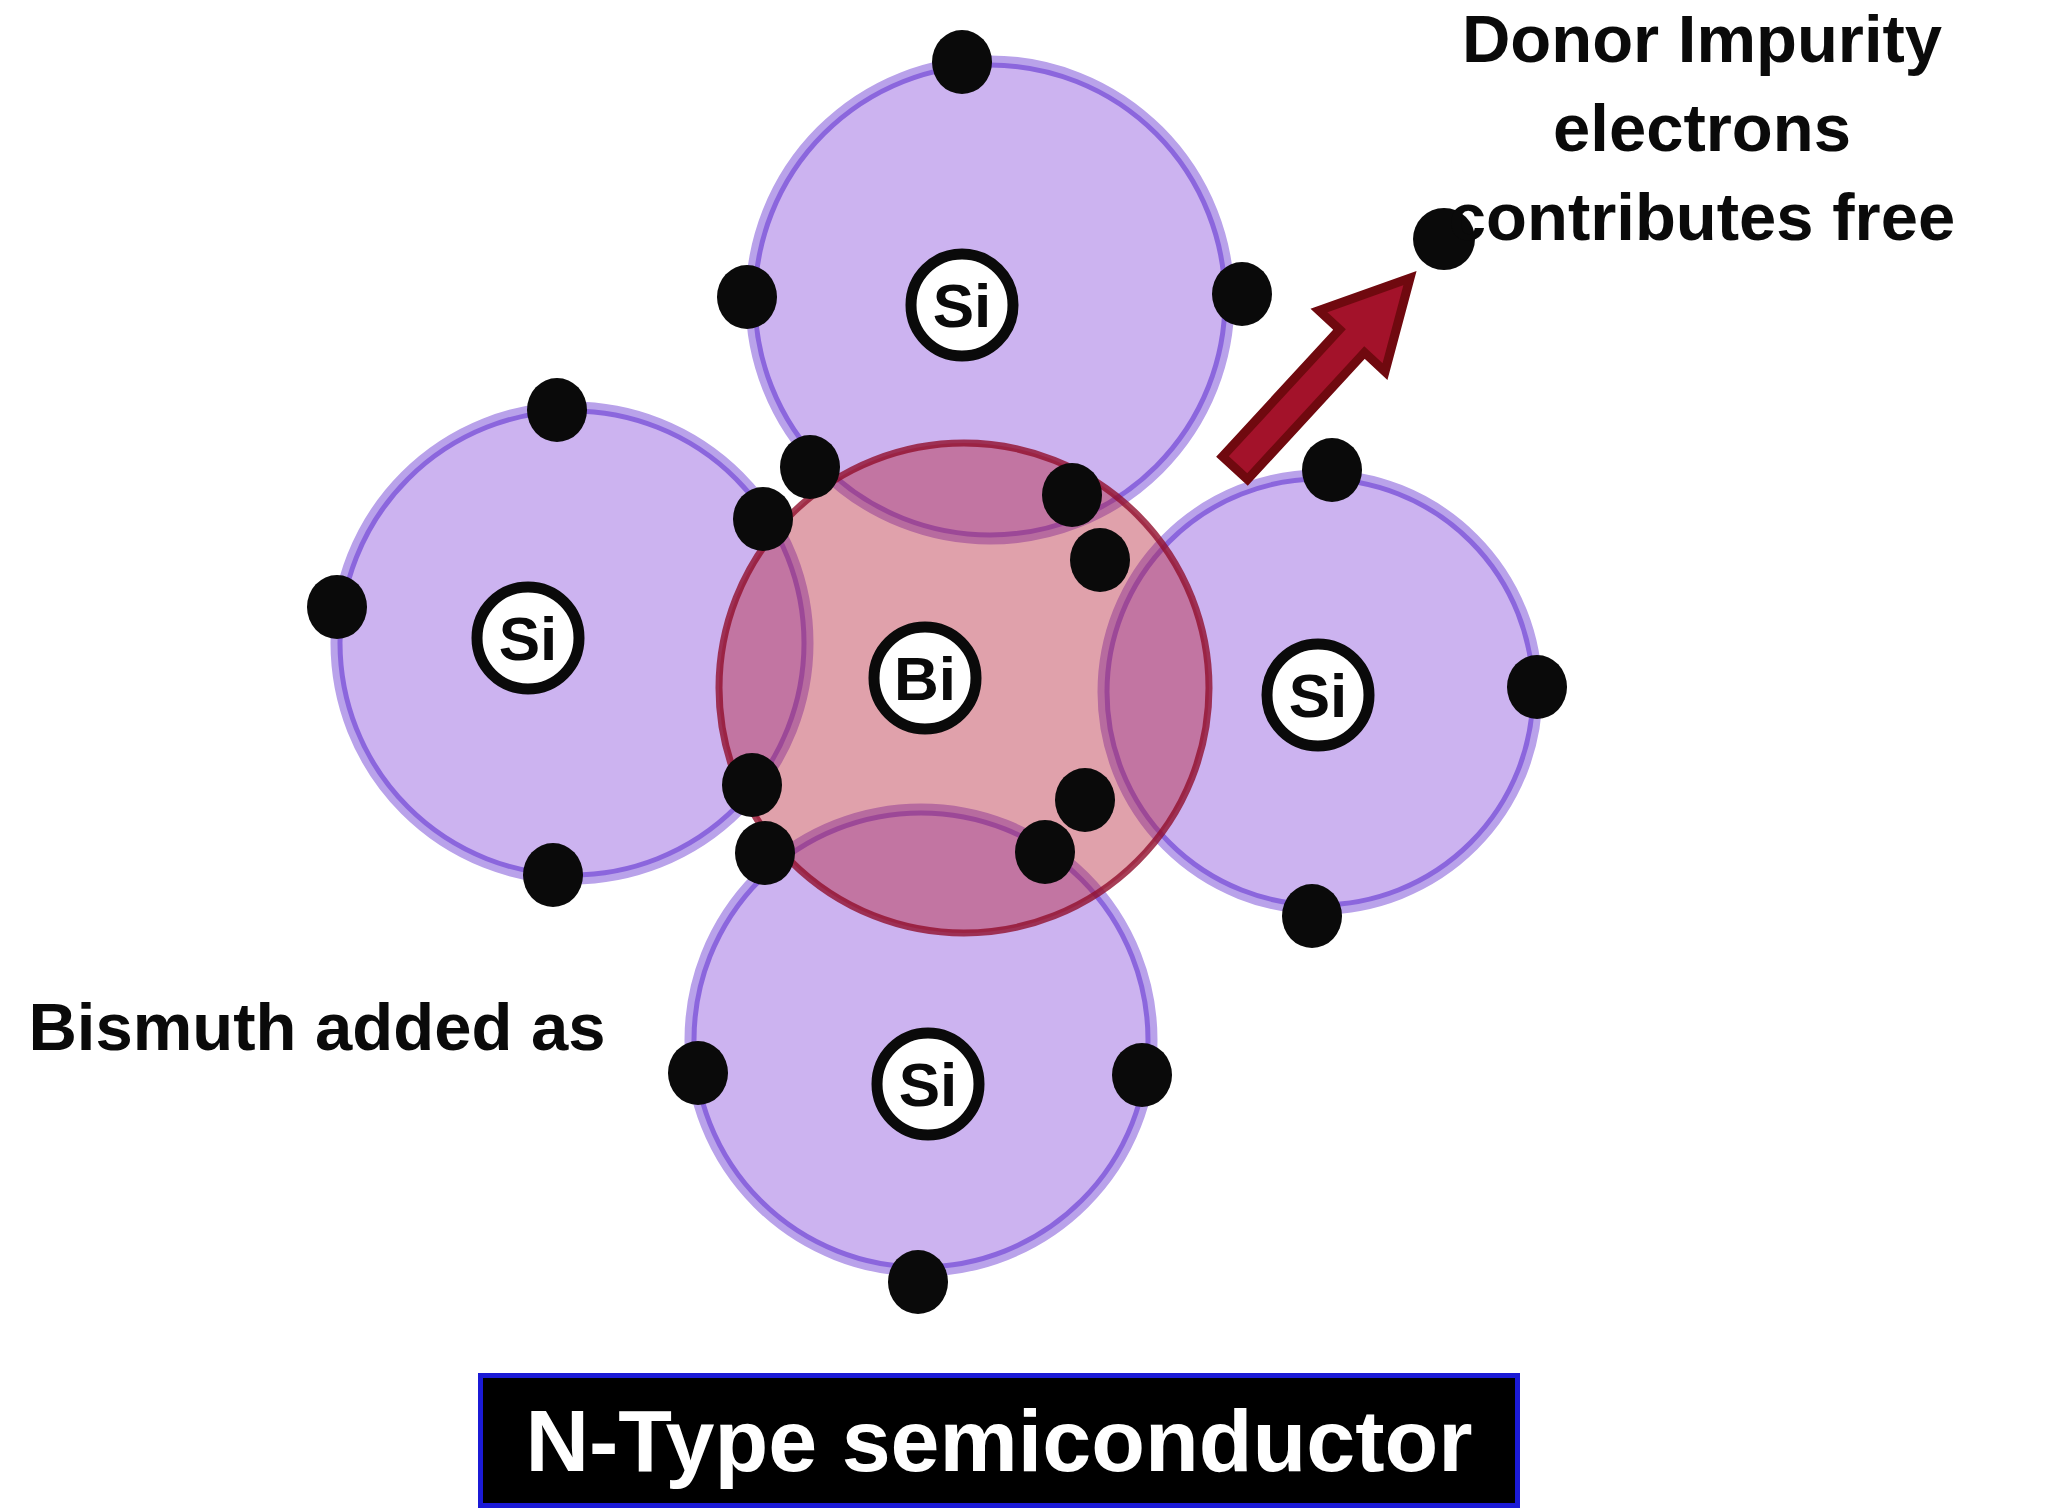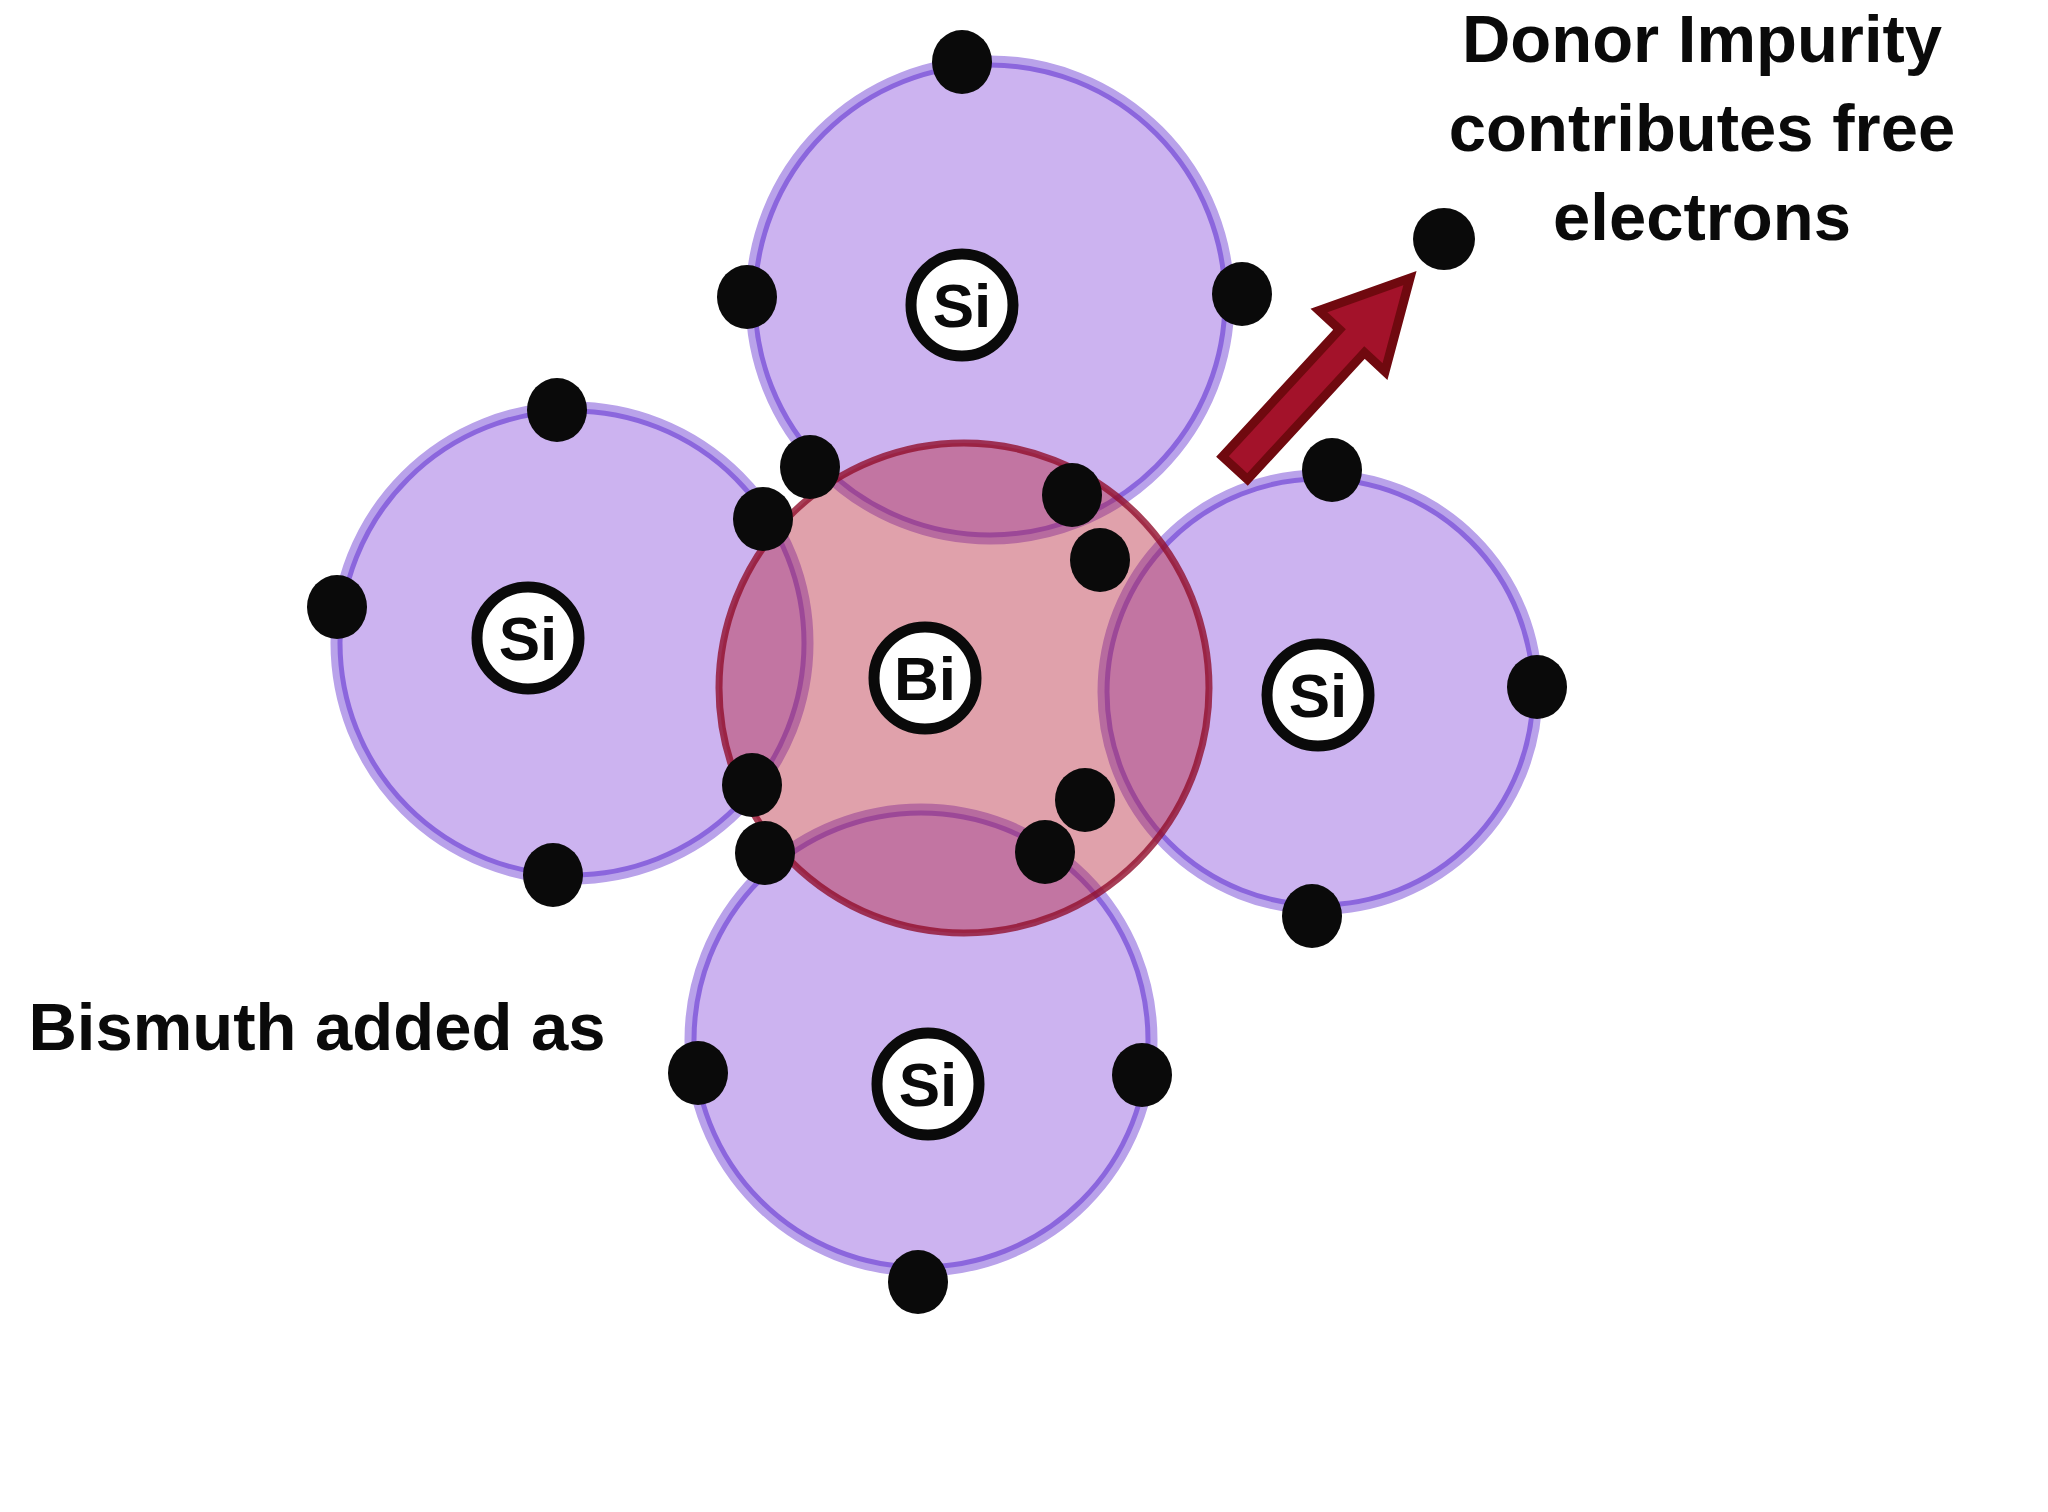--- a/index.html
+++ b/index.html
@@ -97,22 +97,25 @@
       <text x="928" y="1084" text-anchor="middle" dominant-baseline="central" class="atom-symbol">Si</text>
     </g>
     <g>
       <circle cx="925" cy="678" r="51" fill="#ffffff" stroke="#0a0a0a" stroke-width="11"></circle>
       <text x="925" y="678" text-anchor="middle" dominant-baseline="central" class="atom-symbol">Bi</text>
     </g>
   </svg>
 
   <div class="annotation" id="donor-annotation">
     <div>Donor Impurity</div>
+    <div>electrons</div>
     <div>contributes free</div>
-    <div>electrons</div>
   </div>
 
   <div class="annotation" id="bismuth-annotation">
     <div>Bismuth added as</div>
   </div>
 
+  <div class="title-banner">
+    <span>N-Type semiconductor</span>
+  </div>
 
 </div>
 
 </body></html>

